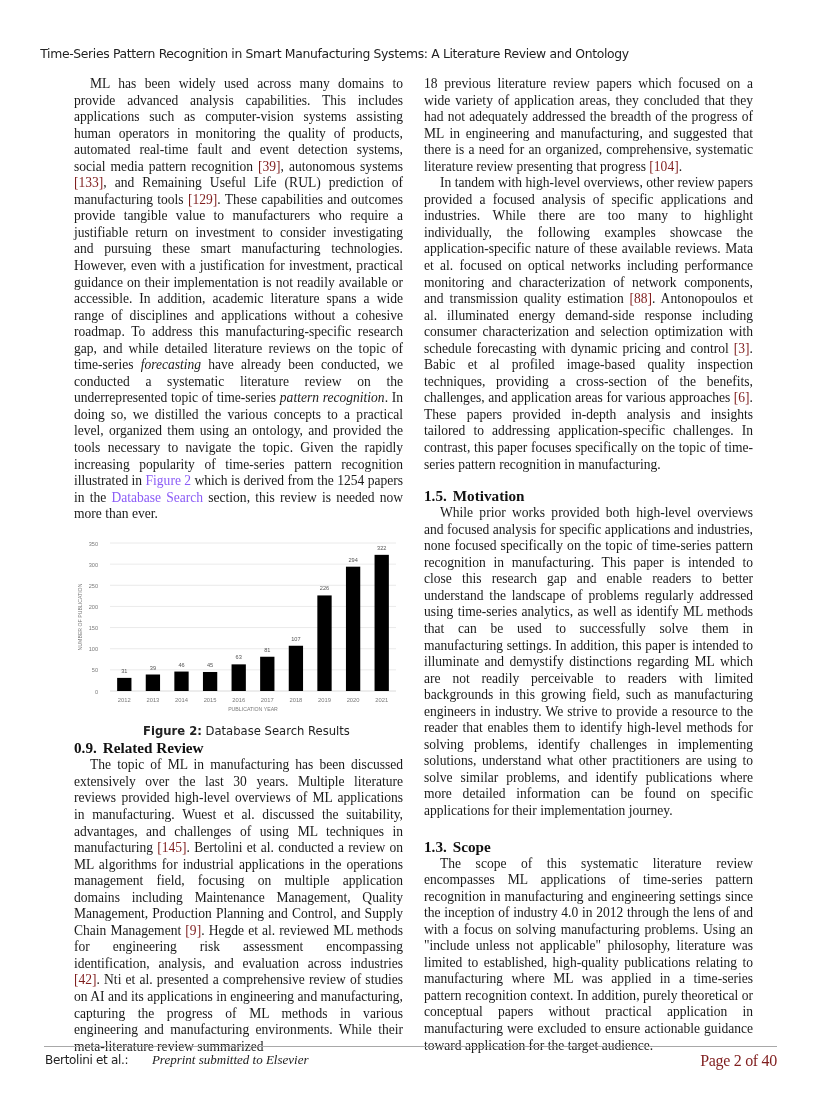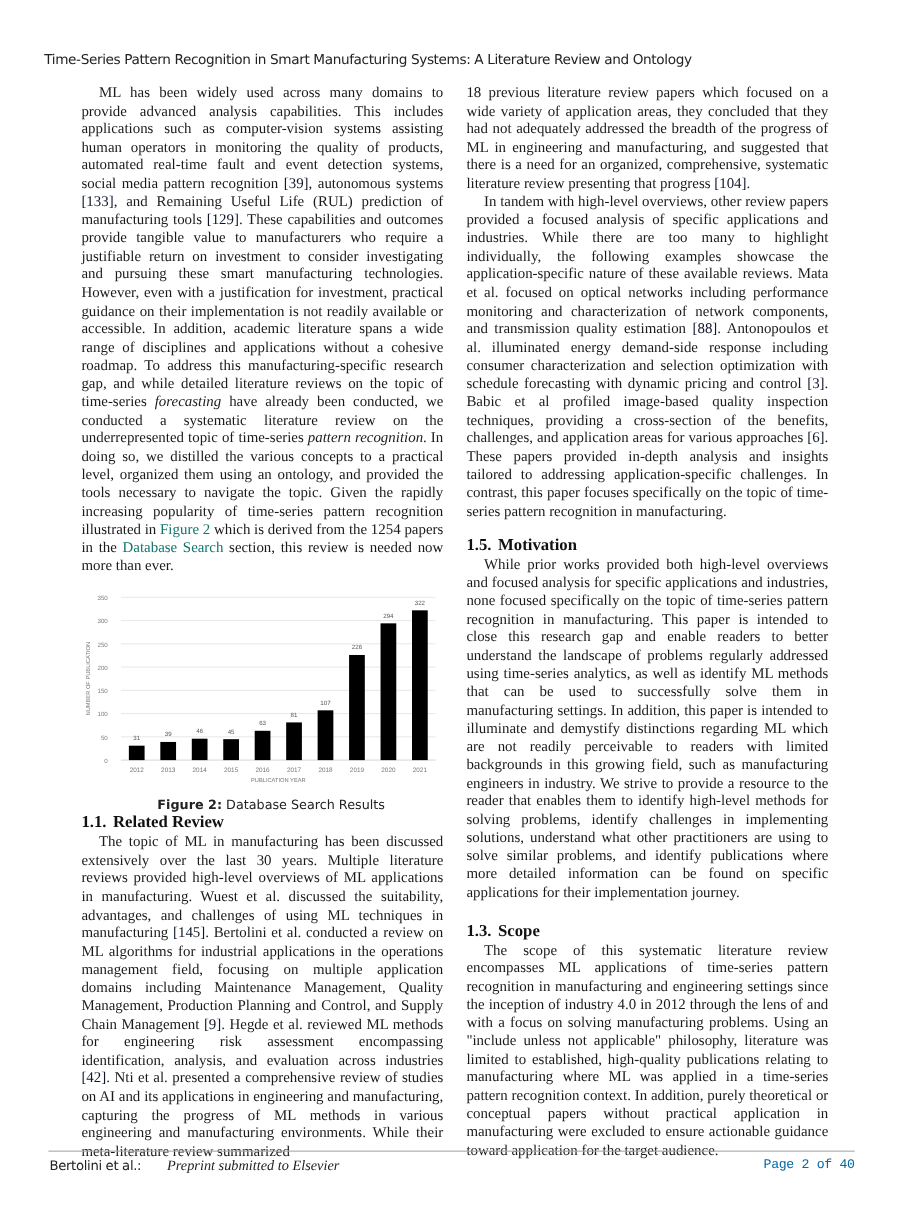--- a/index.html
+++ b/index.html
@@ -5,36 +5,36 @@
   html, body { margin:0; padding:0; background:#ffffff; }
   body { width:827px; height:1102px; position:relative; overflow:hidden; color:#1a1a1a; }
   .running-head { position:absolute; top:46px; left:0; width:669px; text-align:center;
     font-family:"DejaVu Sans", sans-serif; font-size:12.4px; letter-spacing:-0.35px; color:#222; }
   .col { position:absolute; top:76px; width:329px; font-family:"Liberation Serif", serif;
     font-size:13.55px; line-height:16.55px; text-align:justify; color:#1a1a1a; }
   .col.left { left:74px; }
   .col.right { left:424px; top:76px; }
   .col p { margin:0; text-indent:16px; hyphens:auto; }
   .col p.noindent { text-indent:0; }
-  .cite { color:#0f172a; }
-  .link { color:#0f766e; }
+  .cite { color:#7f1d1d; }
+  .link { color:#8b5cf6; }
   h2.sec { font-family:"Liberation Serif", serif; font-weight:bold; font-size:15.2px;
     margin:0; line-height:18px; color:#111; }
   h2.sec .num { margin-right:6px; }
   .figure { position:relative; width:329px; height:190px; margin:10px 0 0 0; }
   .fig-caption { text-align:center; font-family:"DejaVu Sans", sans-serif; font-size:11.6px;
     margin:12px 0 4px 0; text-indent:0; color:#222; }
   .fig-caption b { font-weight:bold; }
   svg text { font-family:"Liberation Sans", sans-serif; }
   .footer-rule { position:absolute; left:44px; width:733px; top:1046px; height:1px; background:#a8a8a8; }
   .footer-left { position:absolute; left:45px; top:1052px; font-family:"DejaVu Sans", sans-serif;
     font-size:12px; letter-spacing:-0.3px; color:#222; }
   .footer-left i { font-family:"Liberation Serif", serif; font-style:italic; font-size:13px; letter-spacing:0;margin-left:20px; }
-  .footer-right { position:absolute; right:50px; top:1052px; font-family:Liberation Mono, monospace;
-    font-size:12px; letter-spacing:-0.3px; color:#0369a1; }
+  .footer-right { position:absolute; right:50px; top:1052px; font-family:Liberation Serif, serif;
+    font-size:16px; letter-spacing:-0.3px; color:#7f1d1d; }
 </style>
 </head>
 <body>
 
 <div class="running-head">Time-Series Pattern Recognition in Smart Manufacturing Systems: A Literature Review and Ontology</div>
 
 <div class="col left">
   <p><span>ML has been widely used across many domains to provide advanced analysis capabilities. This includes applications such as computer-vision systems assisting human operators in monitoring the quality of products, automated real-time fault and event detection systems, social media pattern recognition </span><a class="cite">[39]</a><span>, autonomous systems </span><a class="cite">[133]</a><span>, and Remaining Useful Life (RUL) prediction of manufacturing tools </span><a class="cite">[129]</a><span>. These capabilities and outcomes provide tangible value to manufacturers who require a justifiable return on investment to consider investigating and pursuing these smart manufacturing technologies. However, even with a justification for investment, practical guidance on their implementation is not readily available or accessible. In addition, academic literature spans a wide range of disciplines and applications without a cohesive roadmap. To address this manufacturing-specific research gap, and while detailed literature reviews on the topic of time-series </span><i>forecasting</i><span> have already been conducted, we conducted a systematic literature review on the underrepresented topic of time-series </span><i>pattern recognition</i><span>. In doing so, we distilled the various concepts to a practical level, organized them using an ontology, and provided the tools necessary to navigate the topic. Given the rapidly increasing popularity of time-series pattern recognition illustrated in </span><a class="link">Figure 2</a><span> which is derived from the 1254 papers in the </span><a class="link">Database Search</a><span> section, this review is needed now more than ever.</span></p>
 
   <div class="figure">
@@ -84,21 +84,21 @@
         <text x="279.1" y="169" font-size="5.8" fill="#7a7a7a" text-anchor="middle">2020</text>
         <rect x="300.55" y="21.840000000000003" width="14.3" height="136.16" fill="#000000"></rect>
         <text x="307.7" y="16.840000000000003" font-size="5.6" fill="#555" text-anchor="middle">322</text>
         <text x="307.7" y="169" font-size="5.8" fill="#7a7a7a" text-anchor="middle">2021</text>
         <text x="179" y="178" font-size="5.2" fill="#7a7a7a" text-anchor="middle">PUBLICATION YEAR</text>
         <text x="0" y="0" font-size="5.2" fill="#7a7a7a" text-anchor="middle" transform="translate(8,84) rotate(-90)">NUMBER OF PUBLICATION</text>
       </svg>
   </div>
   <p class="fig-caption"><b>Figure 2:</b> <span>Database Search Results</span></p>
 
-  <h2 class="sec"><span class="num">1.1.</span><span>Related Review</span></h2>
+  <h2 class="sec"><span class="num">0.9.</span><span>Related Review</span></h2>
   <p><span>The topic of ML in manufacturing has been discussed extensively over the last 30 years. Multiple literature reviews provided high-level overviews of ML applications in manufacturing. Wuest et al. discussed the suitability, advantages, and challenges of using ML techniques in manufacturing </span><a class="cite">[145]</a><span>. Bertolini et al. conducted a review on ML algorithms for industrial applications in the operations management field, focusing on multiple application domains including Maintenance Management, Quality Management, Production Planning and Control, and Supply Chain Management </span><a class="cite">[9]</a><span>. Hegde et al. reviewed ML methods for engineering risk assessment encompassing identification, analysis, and evaluation across industries </span><a class="cite">[42]</a><span>. Nti et al. presented a comprehensive review of studies on AI and its applications in engineering and manufacturing, capturing the progress of ML methods in various engineering and manufacturing environments. While their meta-literature review summarized</span></p>
 </div>
 
 <div class="col right">
   <p class="noindent"><span>18 previous literature review papers which focused on a wide variety of application areas, they concluded that they had not adequately addressed the breadth of the progress of ML in engineering and manufacturing, and suggested that there is a need for an organized, comprehensive, systematic literature review presenting that progress </span><a class="cite">[104]</a><span>.</span></p>
   <p><span>In tandem with high-level overviews, other review papers provided a focused analysis of specific applications and industries. While there are too many to highlight individually, the following examples showcase the application-specific nature of these available reviews. Mata et al. focused on optical networks including performance monitoring and characterization of network components, and transmission quality estimation </span><a class="cite">[88]</a><span>. Antonopoulos et al. illuminated energy demand-side response including consumer characterization and selection optimization with schedule forecasting with dynamic pricing and control </span><a class="cite">[3]</a><span>. Babic et al profiled image-based quality inspection techniques, providing a cross-section of the benefits, challenges, and application areas for various approaches </span><a class="cite">[6]</a><span>. These papers provided in-depth analysis and insights tailored to addressing application-specific challenges. In contrast, this paper focuses specifically on the topic of time-series pattern recognition in manufacturing.</span></p>
 
   <h2 class="sec" style="margin-top:14px;"><span class="num">1.5.</span><span>Motivation</span></h2>
   <p>While prior works provided both high-level overviews and focused analysis for specific applications and industries, none focused specifically on the topic of time-series pattern recognition in manufacturing. This paper is intended to close this research gap and enable readers to better understand the landscape of problems regularly addressed using time-series analytics, as well as identify ML methods that can be used to successfully solve them in manufacturing settings. In addition, this paper is intended to illuminate and demystify distinctions regarding ML which are not readily perceivable to readers with limited backgrounds in this growing field, such as manufacturing engineers in industry. We strive to provide a resource to the reader that enables them to identify high-level methods for solving problems, identify challenges in implementing solutions, understand what other practitioners are using to solve similar problems, and identify publications where more detailed information can be found on specific applications for their implementation journey.</p>
 

